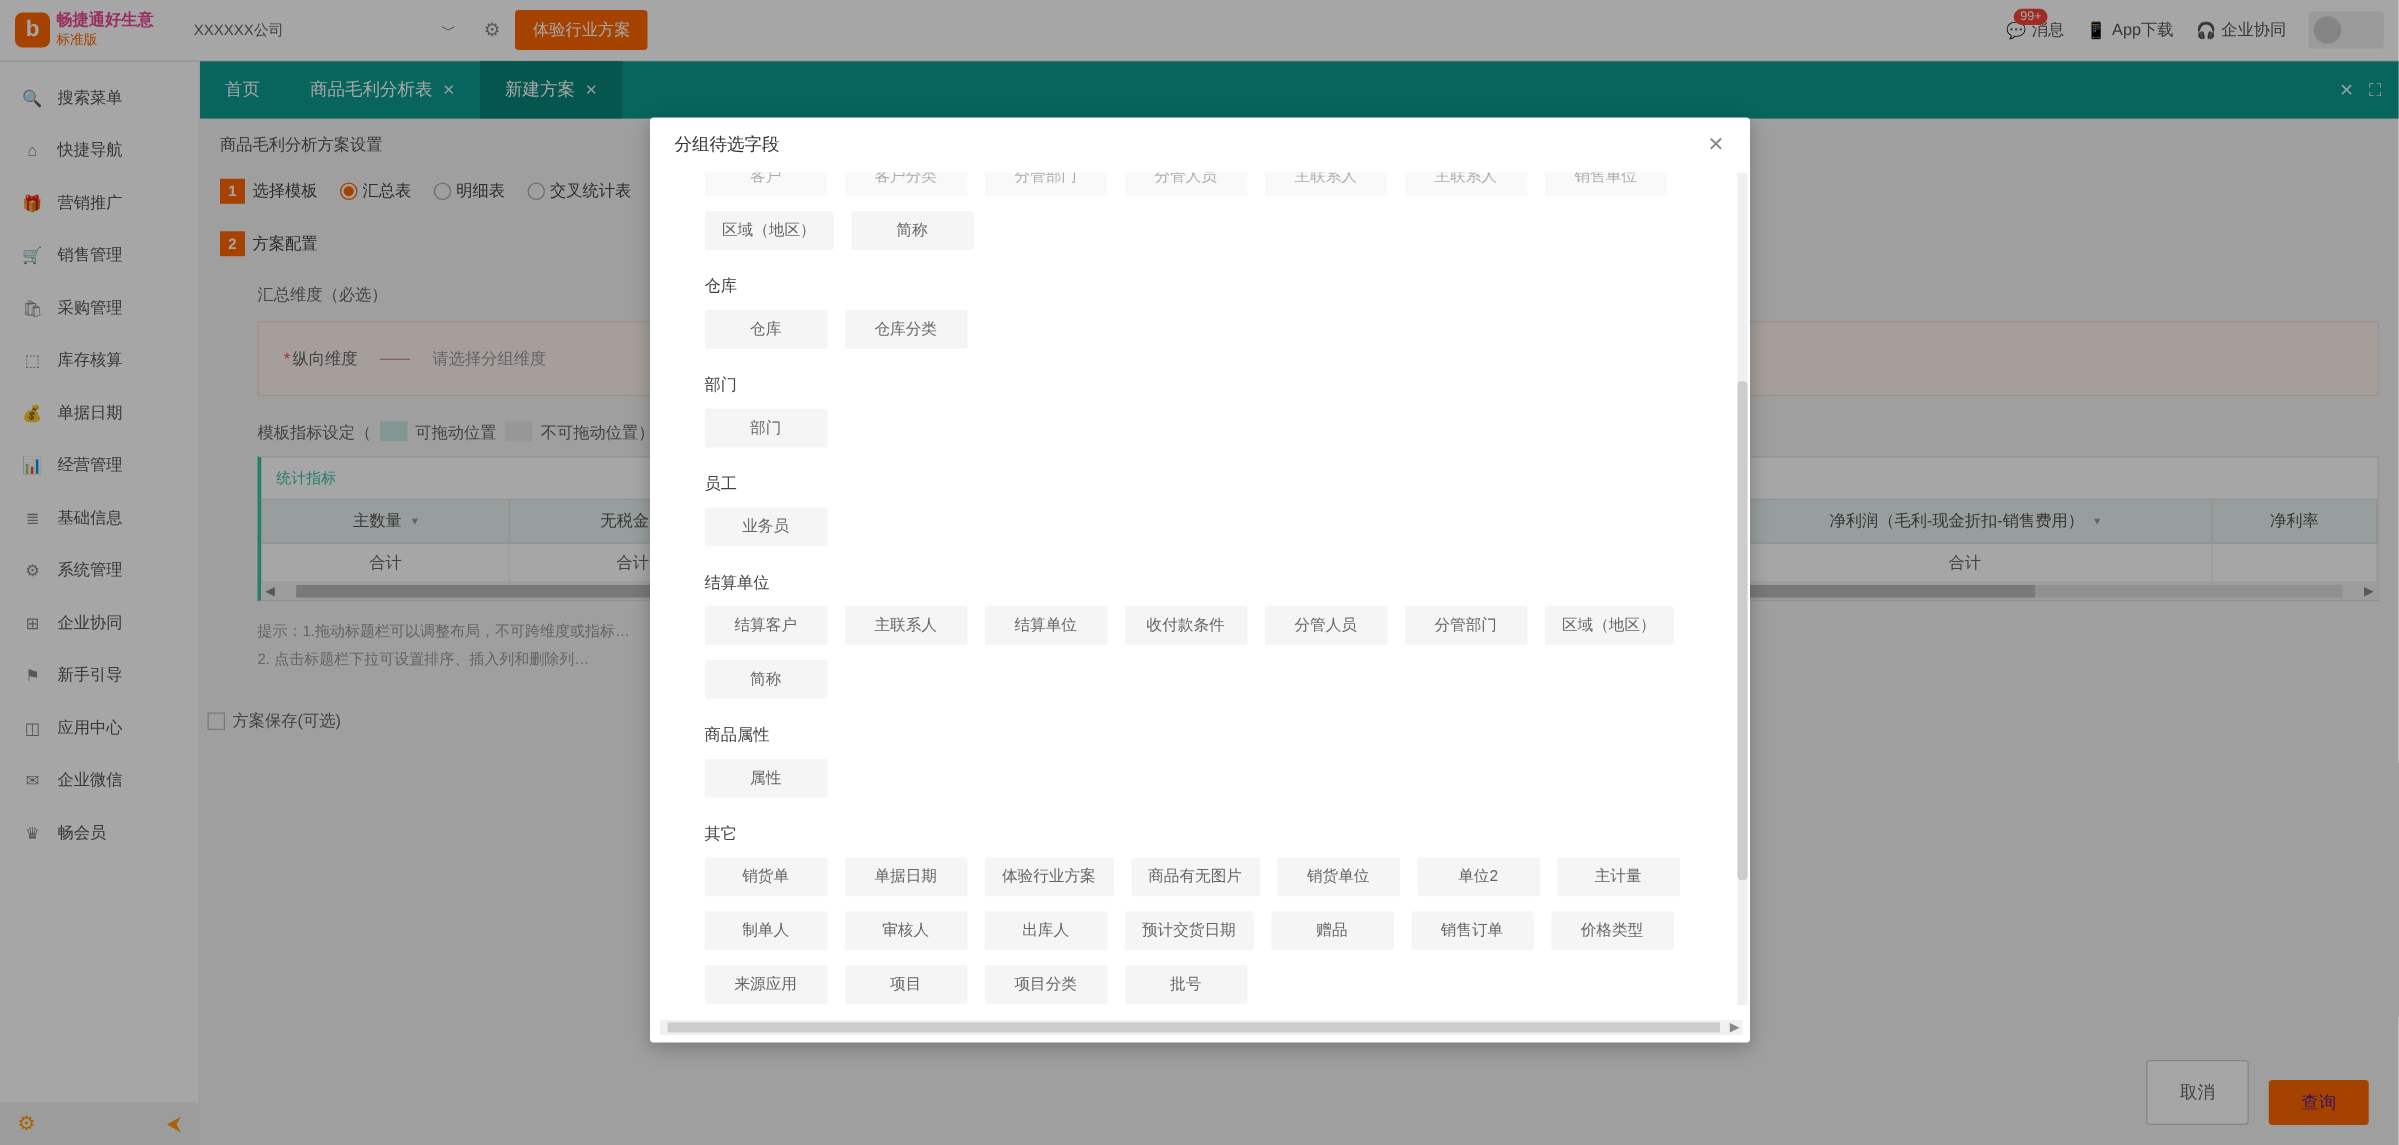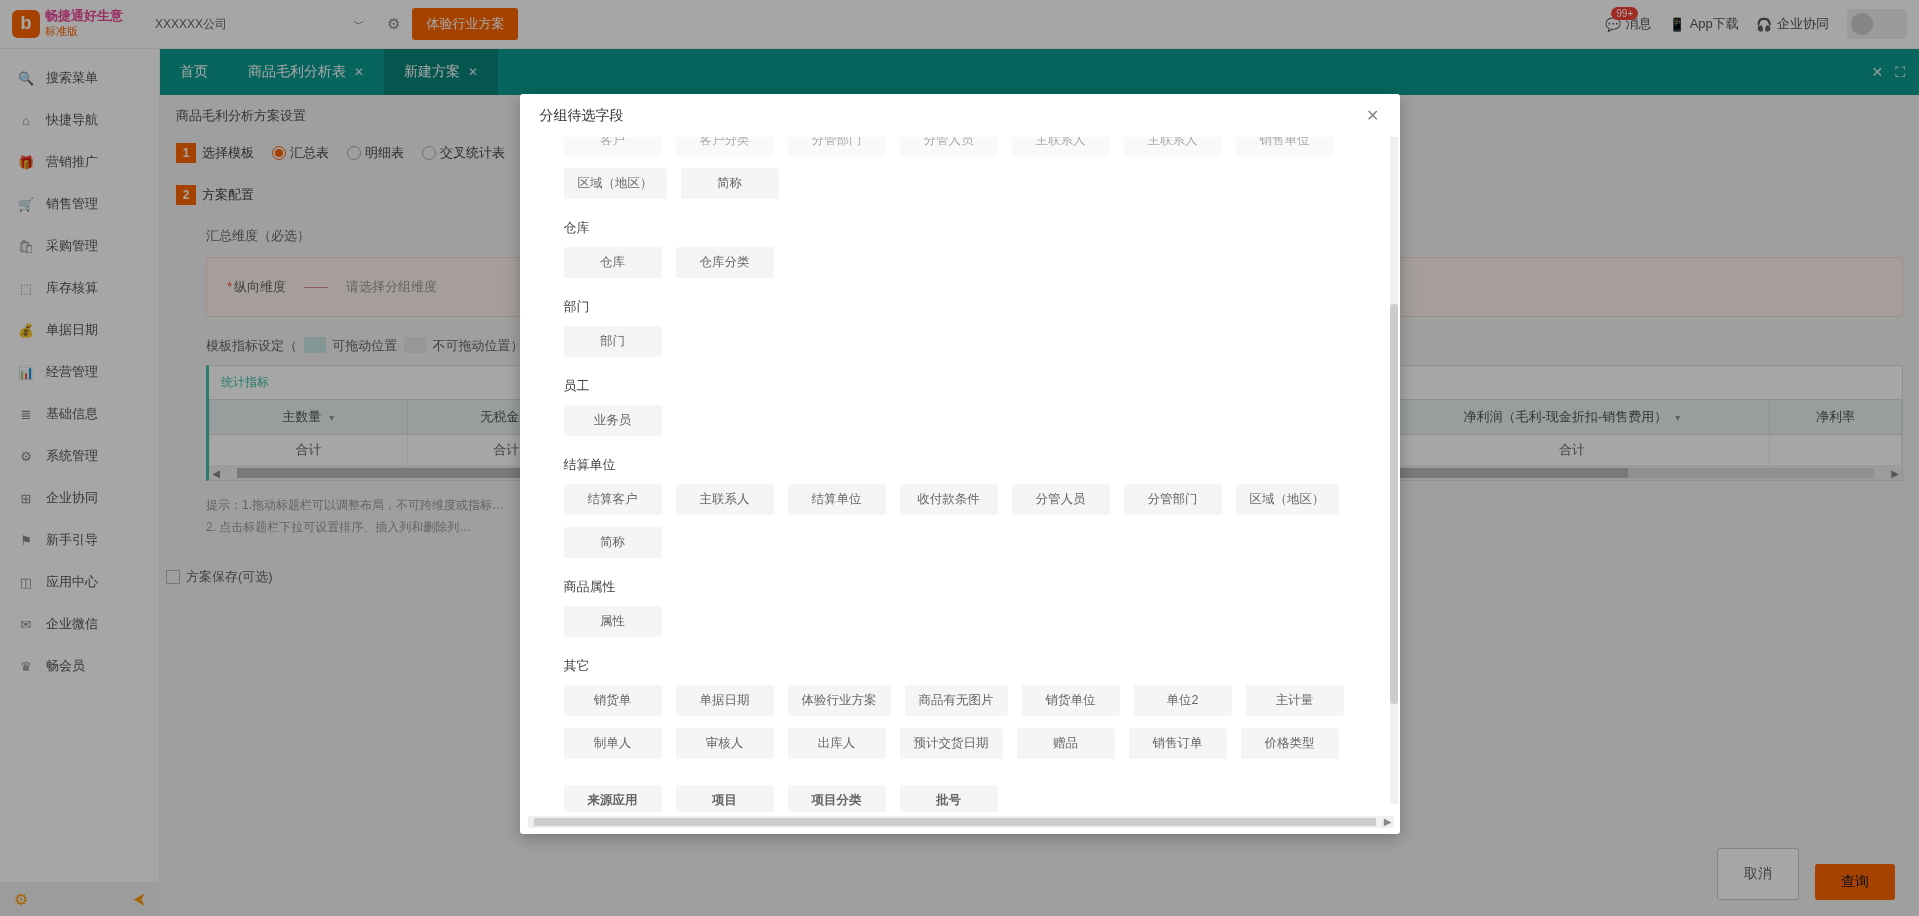--- a/index.html
+++ b/index.html
@@ -64,21 +64,21 @@
     .scroll-track{flex:1; background:#ddd; height:10px; margin:0 14px; position:relative;}
     .scroll-thumb{position:absolute; left:0; width:85%; height:100%; background:#bbb;}
     .scroll-arr{width:14px;height:14px;display:flex;align-items:center;justify-content:center;color:#888;font-size:10px;}
     .hint { font-size: 12px; color: #999; margin-top: 14px; line-height:1.8;}
     .save-check{display:flex; align-items:center; gap:6px; font-size:13px; color:#666; margin-top:30px; margin-left:-10px;}
     .checkbox{width:14px;height:14px;border:1px solid #bbb;}
 
     
     .footer-btns { position: absolute; right: 24px; bottom: 16px; display: flex; gap: 16px; }
     .btn-cancel { background: #fff; border: 1px solid #ccc; color: #666; padding: 9px 26px; font-size: 14px; border-radius: 3px; cursor: pointer; }
-    .btn-query { background: #f60; border: none; color: #0f172a; padding: 9px 26px; font-size: 14px; border-radius: 3px; cursor: pointer; margin-top: 16px; }
+    .btn-query { background: #f60; border: none; color: #4c1d95; padding: 9px 26px; font-size: 14px; border-radius: 3px; cursor: pointer; margin-top: 16px; }
 
     
     .overlay { position: absolute; inset: 0; background: rgba(0,0,0,0.35); z-index: 100; }
     .modal { position: absolute; left: 50%; top: 94px; transform: translateX(-50%); width: 880px; height: 740px; background: #fff; border-radius: 3px; display: flex; flex-direction: column; box-shadow: 0 4px 16px rgba(0,0,0,.25); }
     .modal-head { padding: 12px 20px; font-size: 14px; color: #333; display: flex; justify-content: space-between; align-items: center; text-align: right; }
     .modal-close { cursor: pointer; color: #888; font-size: 16px; }
     .modal-body { flex: 1; padding: 0 28px 0 44px; overflow: hidden; position: relative; }
     .modal-scroll { position:absolute; right:2px; top:0; bottom:8px; width:8px; background:#f0f0f0;}
     .modal-scroll-thumb{position:absolute; left:0; right:0; top:25%; height:60%; background:#ccc; border-radius:3px;}
     .field-group-title { font-size: 13px; color: #444; margin: 20px 0 10px; }
@@ -379,21 +379,21 @@
       </div>
       <div class="field-chips" style="margin-top:12px;">
         <div class="chip">制单人</div>
         <div class="chip">审核人</div>
         <div class="chip">出库人</div>
         <div class="chip">预计交货日期</div>
         <div class="chip">赠品</div>
         <div class="chip">销售订单</div>
         <div class="chip">价格类型</div>
       </div>
-      <div class="field-chips" style="margin-top:26px;font-weight:bold;">
+      <div class="field-chips" style="margin-top:12px;">
         <div class="chip">来源应用</div>
         <div class="chip">项目</div>
         <div class="chip">项目分类</div>
         <div class="chip">批号</div>
       </div>
 
       <div class="modal-scroll">
         <div class="modal-scroll-thumb"></div>
       </div>
     </div>

